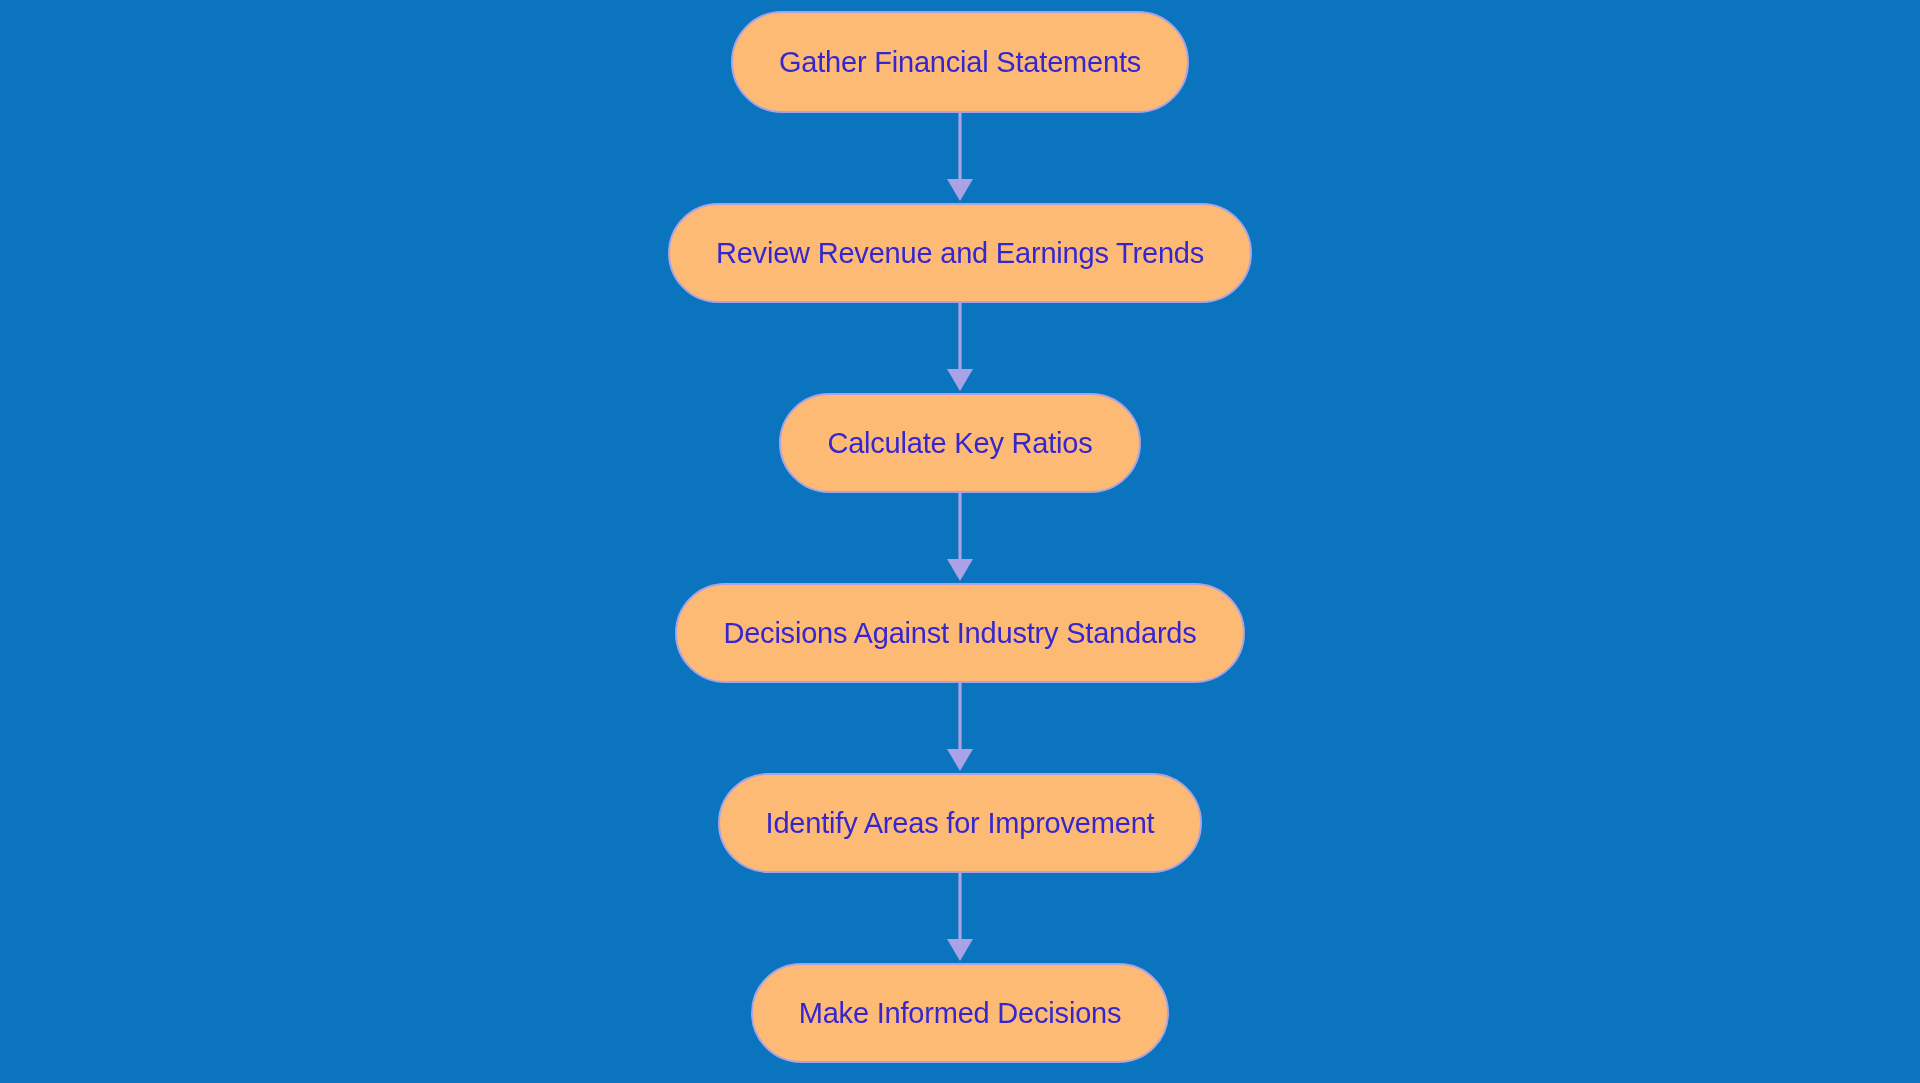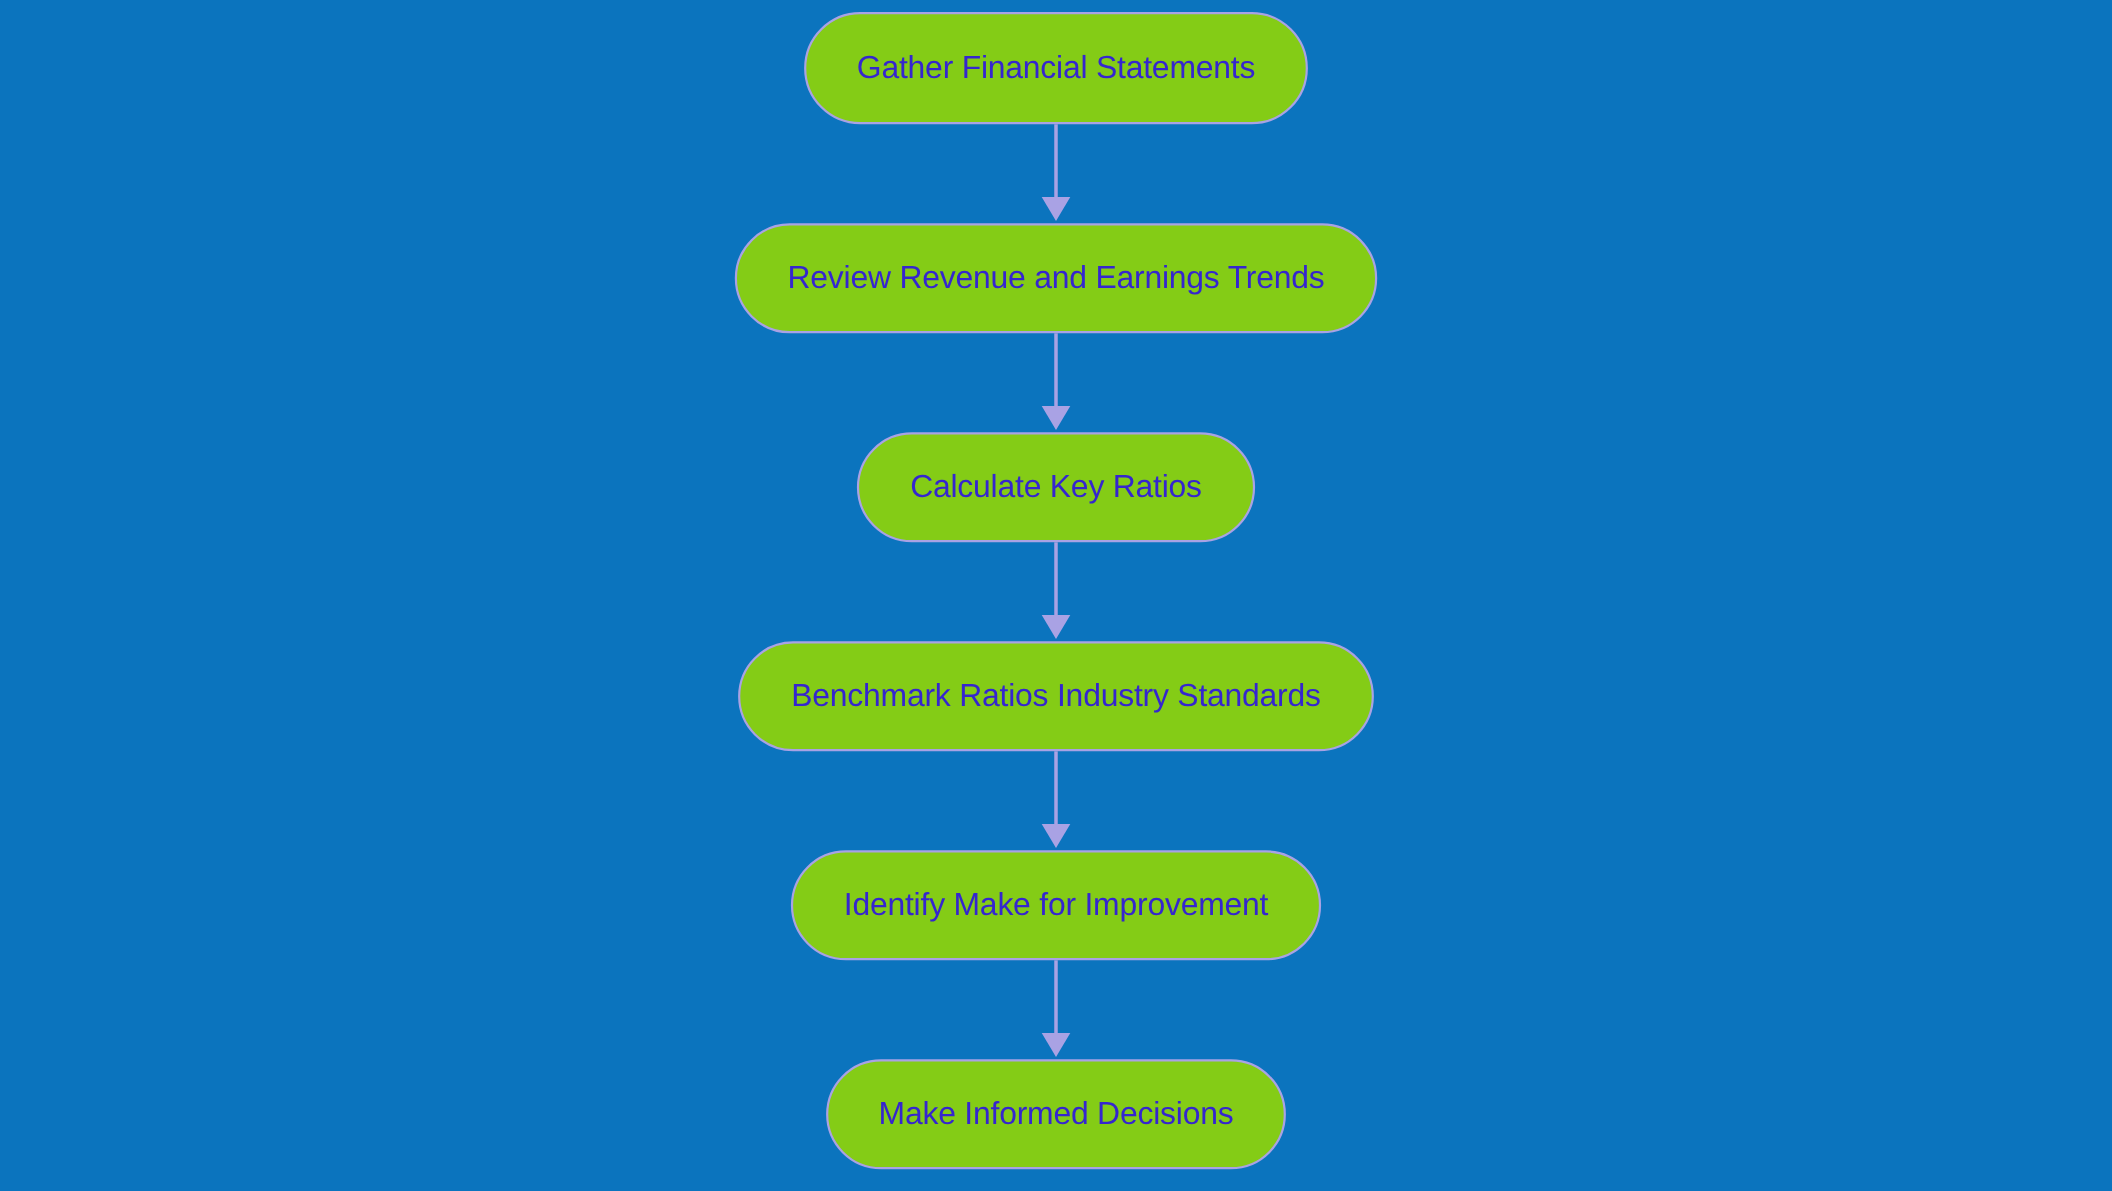--- a/index.html
+++ b/index.html
@@ -27,21 +27,21 @@
     width: 1920px;
     height: 1083px;
     display: flex;
     flex-direction: column;
     align-items: center;
   }
 
   .flow-node {
     position: relative;
     box-sizing: border-box;
-    background: #84cc16;
+    background: #fdba74;
     border: 2px solid #a9a2e4;
     border-radius: 999px;
     color: #3526cf;
     font-family: "Liberation Sans", sans-serif;
     font-size: 29px;
     font-weight: 400;
     letter-spacing: -0.2px;
     line-height: 1;
     display: flex;
     align-items: center;
@@ -114,32 +114,32 @@
     </div>
 
     <div class="flow-connector">
       <svg viewBox="0 0 40 90" xmlns="http://www.w3.org/2000/svg" aria-hidden="true">
         <line class="conn-line" x1="20" y1="0" x2="20" y2="68"></line>
         <polygon class="conn-head" points="7,66 33,66 20,88"></polygon>
       </svg>
     </div>
 
     <div class="flow-node node-3">
-      <span>Benchmark Ratios Industry Standards</span>
+      <span>Decisions Against Industry Standards</span>
     </div>
 
     <div class="flow-connector">
       <svg viewBox="0 0 40 90" xmlns="http://www.w3.org/2000/svg" aria-hidden="true">
         <line class="conn-line" x1="20" y1="0" x2="20" y2="68"></line>
         <polygon class="conn-head" points="7,66 33,66 20,88"></polygon>
       </svg>
     </div>
 
     <div class="flow-node node-4">
-      <span>Identify Make for Improvement</span>
+      <span>Identify Areas for Improvement</span>
     </div>
 
     <div class="flow-connector">
       <svg viewBox="0 0 40 90" xmlns="http://www.w3.org/2000/svg" aria-hidden="true">
         <line class="conn-line" x1="20" y1="0" x2="20" y2="68"></line>
         <polygon class="conn-head" points="7,66 33,66 20,88"></polygon>
       </svg>
     </div>
 
     <div class="flow-node node-5">

